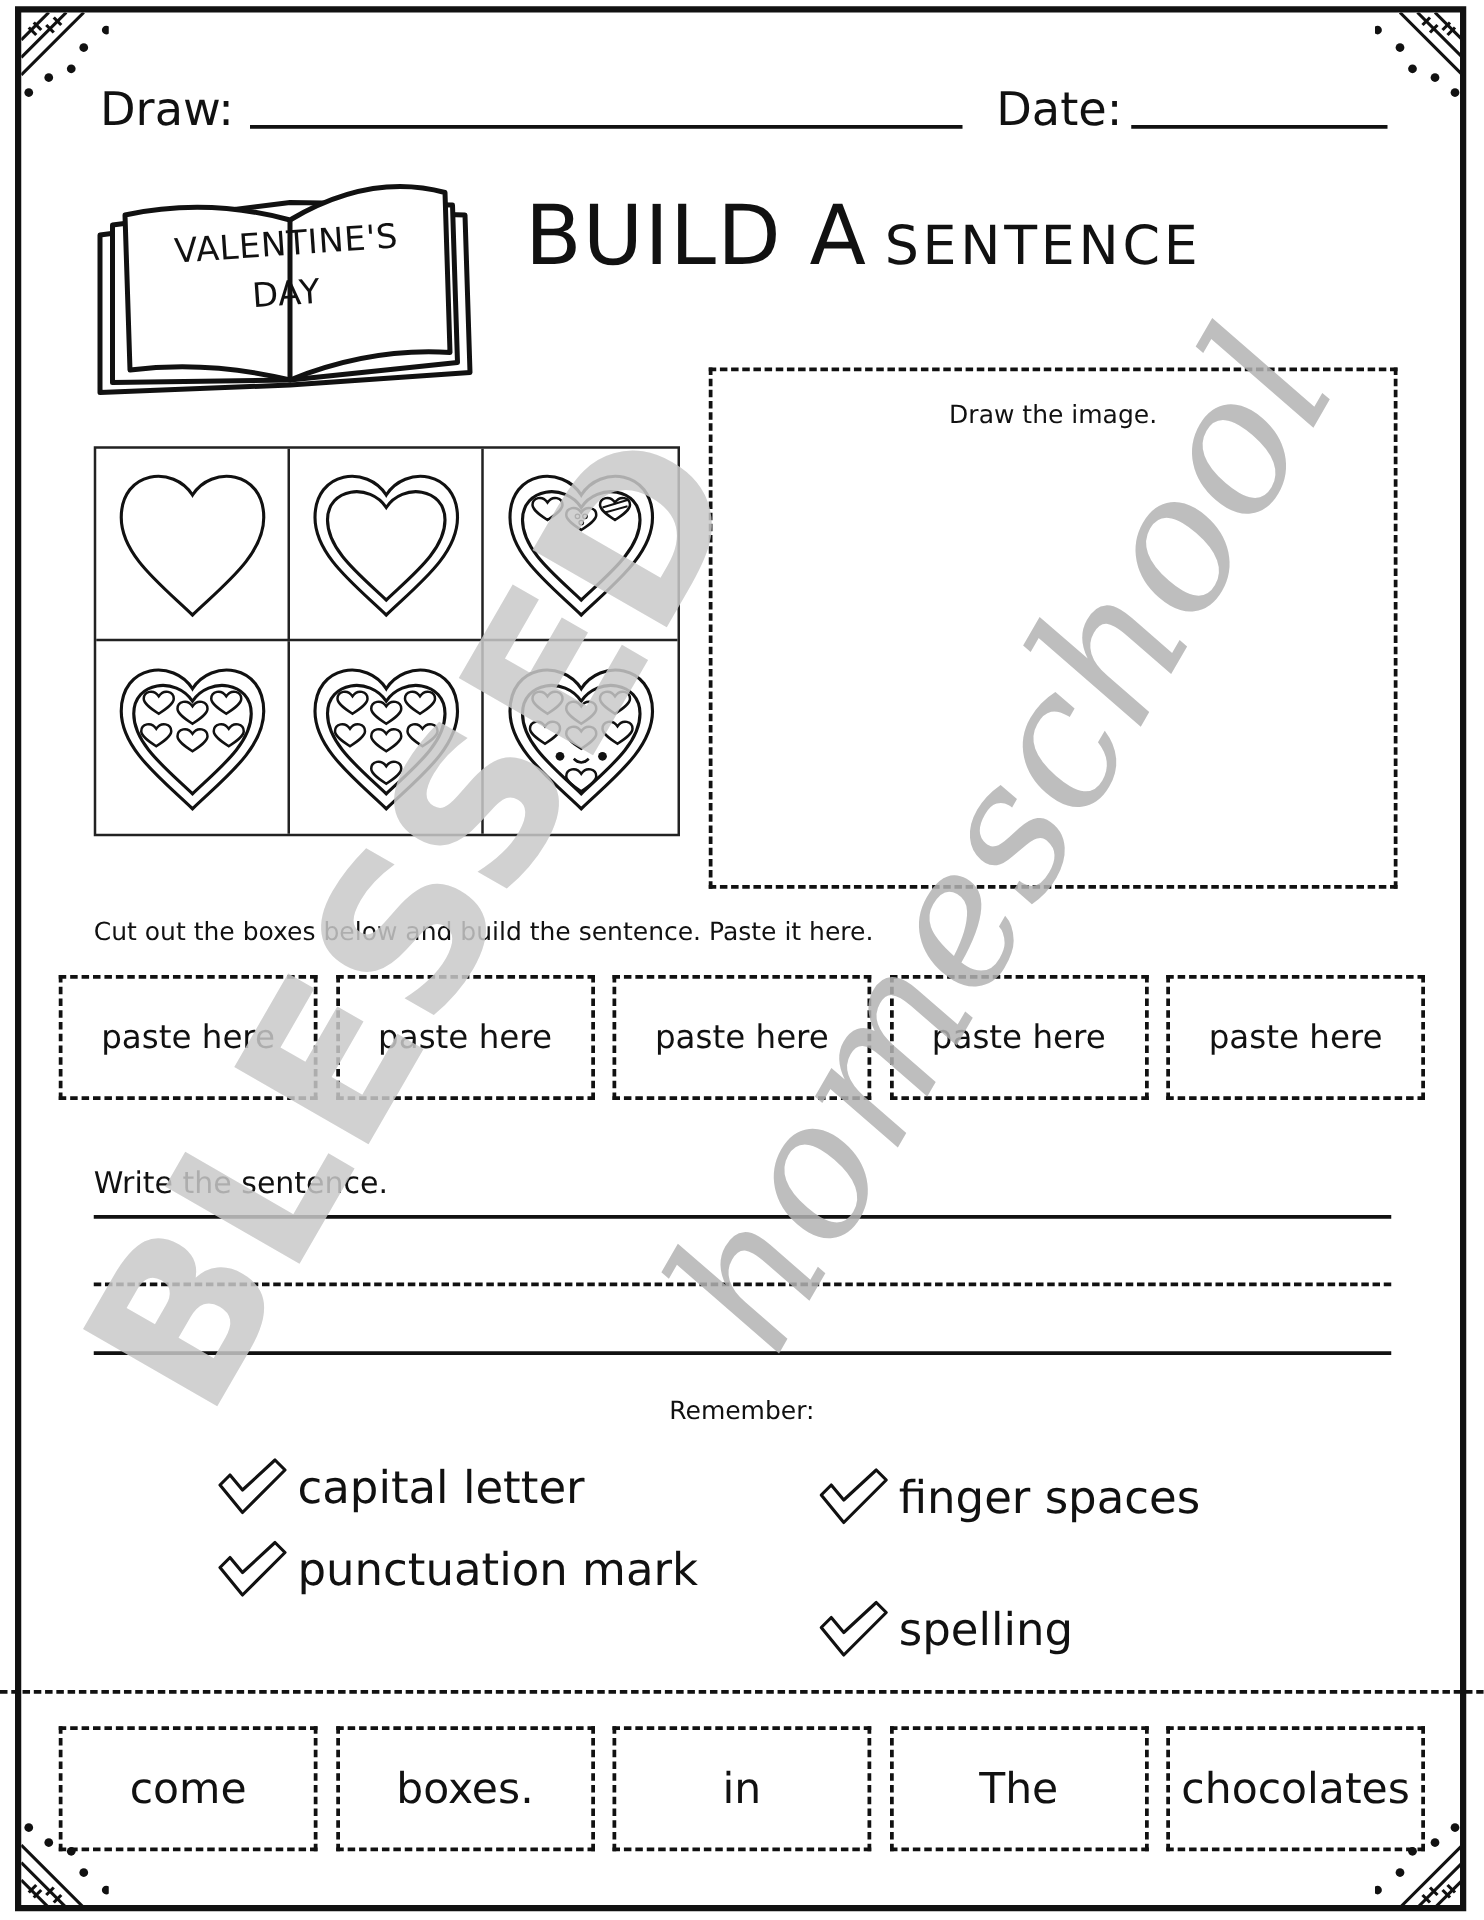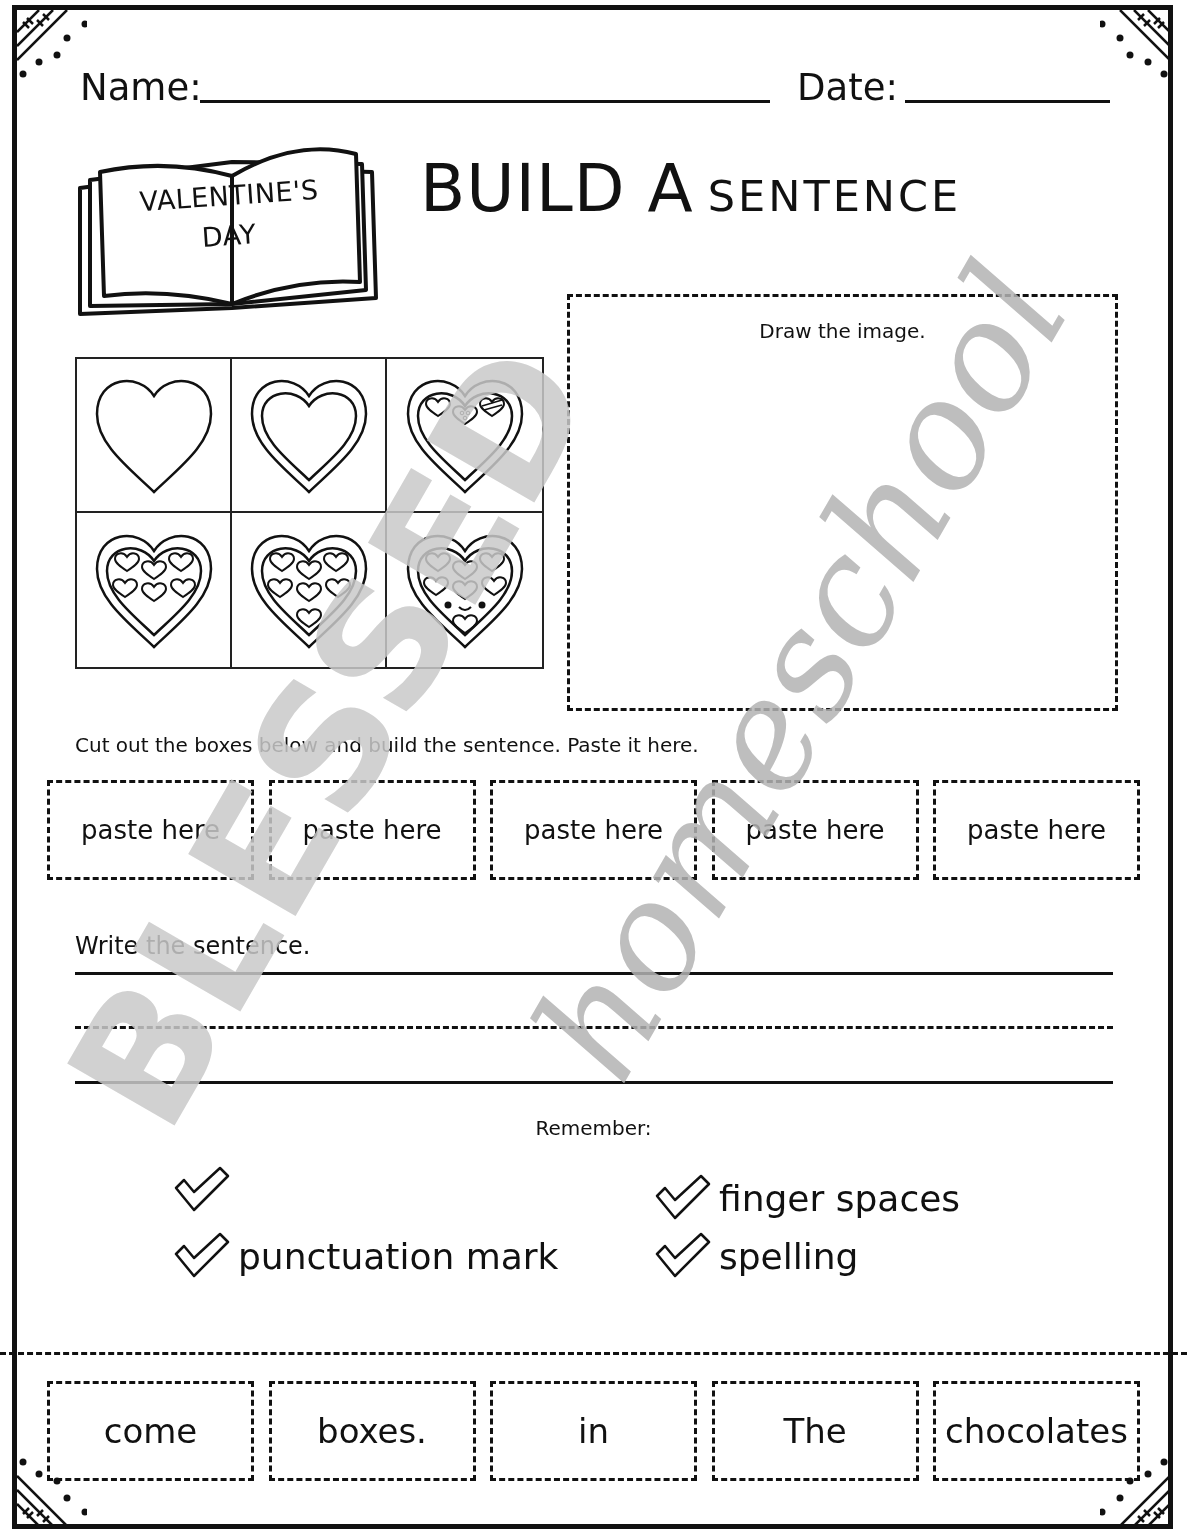--- a/index.html
+++ b/index.html
@@ -147,21 +147,21 @@
     <g fill="#111">
         <circle cx="68" cy="14" r="3.5"></circle>
         <circle cx="50" cy="28" r="3.5"></circle>
         <circle cx="40" cy="45" r="3.5"></circle>
     <circle cx="22" cy="52" r="3.5"></circle>
         <circle cx="6" cy="64" r="3.5"></circle>
       </g>
     </svg>
 </div>
 
-<div class="abs name-label">Name:</div>
+<div class="abs name-label">Draw:</div>
 <div class="abs name-line"></div>
 <div class="abs date-label">Date:</div>
 <div class="abs date-line"></div>
 
 <div class="abs book">
   <svg viewBox="0 0 306 190" width="306" height="190" style="position:absolute;left:0;top:0;">
     <g fill="#fff" stroke="#111" stroke-width="4" stroke-linejoin="round">
       <path d="M4 60 L4 186 L156 180 L300 170 L296 44 L156 40 Z"></path>
       <path d="M14 52 L14 178 L156 176 L290 162 L286 36 L156 34 Z"></path>
       <path d="M24 44 Q90 30 156 48 Q220 10 280 26 L284 154 Q220 150 156 176 Q90 160 28 168 Z"></path>
@@ -278,34 +278,35 @@
 <div class="abs line-solid" style="top:972px;"></div>
 <div class="abs line-dash" style="top:1026px;"></div>
 <div class="abs line-solid" style="top:1081px;"></div>
 
 <div class="abs remember">Remember:</div>
 
 <div class="abs check-item" style="left:172px;top:1166px;">
   <svg viewBox="0 0 58 48">
       <path d="M4 22 L12 14 L22 26 L48 2 L56 10 L22 44 Z" fill="none" stroke="#111" stroke-width="2.5" stroke-linejoin="round"></path>
     </svg>
+  <span>capital letter</span>
 </div>
 <div class="abs check-item" style="left:172px;top:1232px;">
   <svg viewBox="0 0 58 48">
       <path d="M4 22 L12 14 L22 26 L48 2 L56 10 L22 44 Z" fill="none" stroke="#111" stroke-width="2.5" stroke-linejoin="round"></path>
     </svg>
   <span>punctuation mark</span>
 </div>
 <div class="abs check-item" style="left:653px;top:1174px;">
   <svg viewBox="0 0 58 48">
       <path d="M4 22 L12 14 L22 26 L48 2 L56 10 L22 44 Z" fill="none" stroke="#111" stroke-width="2.5" stroke-linejoin="round"></path>
     </svg>
   <span>finger spaces</span>
 </div>
-<div class="abs check-item" style="left:653px;top:1232px;">
+<div class="abs check-item" style="left:653px;top:1280px;">
   <svg viewBox="0 0 58 48">
       <path d="M4 22 L12 14 L22 26 L48 2 L56 10 L22 44 Z" fill="none" stroke="#111" stroke-width="2.5" stroke-linejoin="round"></path>
     </svg>
   <span>spelling</span>
 </div>
 
 <div class="abs cut-line"></div>
 
 <div class="row-boxes word-row">
   <div class="box">

